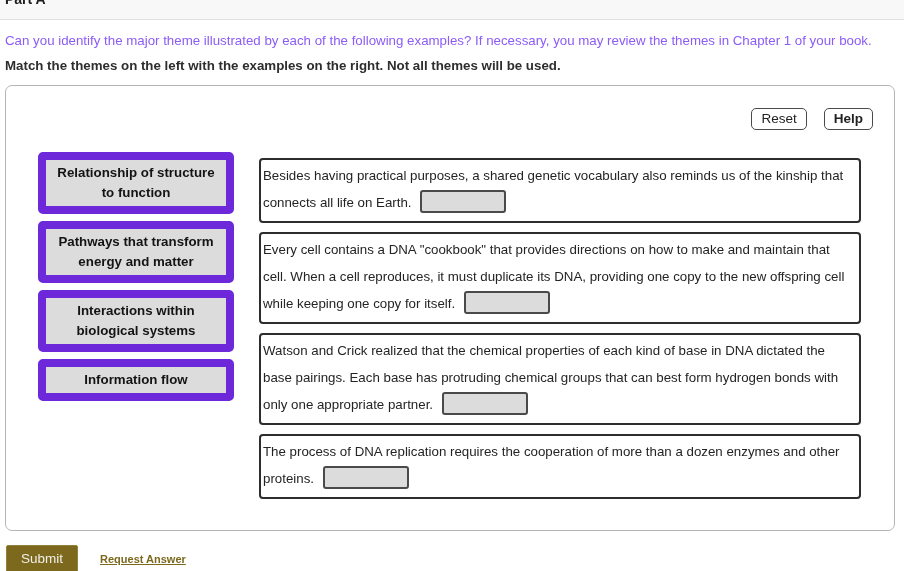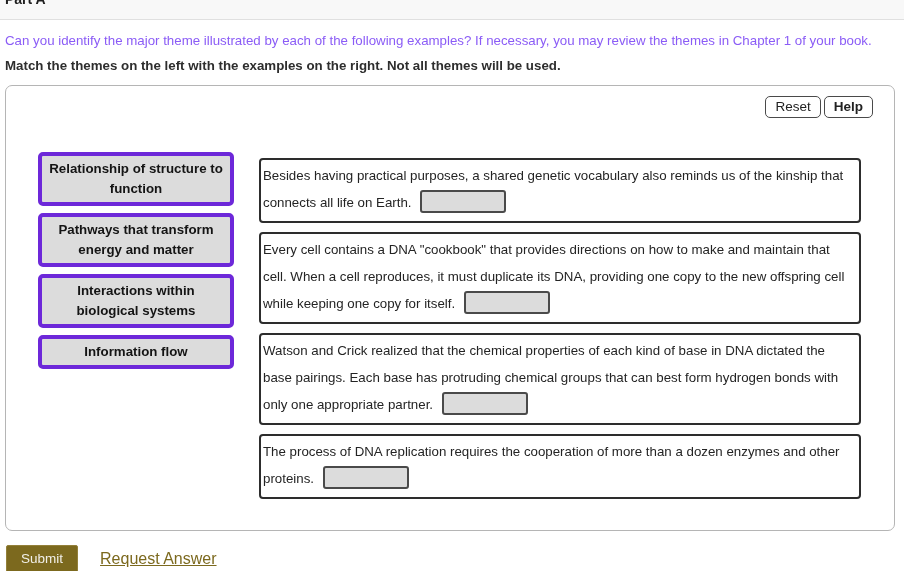--- a/index.html
+++ b/index.html
@@ -37,22 +37,22 @@
     position: relative;
     margin: 11px 5px 0 5px;
     width: 890px;
     height: 446px;
     border: 1px solid #b5b5b5;
     border-radius: 7px;
     background: #ffffff;
   }
   .toolbar {
     position: absolute;
-    top: 10px; right: 21px;
-    display: flex; gap: 3px;
+    top: 22px; right: 21px;
+    display: flex; gap: 17px;
   }
   .toolbar button {
     font-family: "Liberation Sans", sans-serif;
     font-size: 13.5px;
     color: #222222;
     background: #ffffff;
     border: 1px solid #4a4a4a;
     border-radius: 5px;
     padding: 2px 9px 3px 9px;
     cursor: pointer;
@@ -60,21 +60,21 @@
   .toolbar button.help { font-weight: bold; }
 
   .content-row {
     display: flex;
     padding: 66px 33px 0 32px;
   }
   .themes-col { width: 196px; flex: none; }
   .theme-tile {
     width: 100%;
     background: #dcdcdc;
-    border: 4px solid #6d28d9;
+    border: 8px solid #6d28d9;
     border-radius: 5px;
     text-align: center;
     font-size: 13.3px;
     font-weight: bold;
     color: #141414;
     line-height: 20px;
     padding: 3px 6px;
     margin-bottom: 7px;
     cursor: move;
   }
@@ -110,22 +110,22 @@
     font-size: 13.5px;
     color: #f1efe8;
     background: #7c691e;
     border: 1px solid #93803a;
     border-radius: 2px;
     padding: 5px 14px 6px 14px;
     cursor: pointer;
   }
   .request-answer {
     margin-left: 22px;
-    font-size: 16px;
-    font-weight: normal;
+    font-size: 11px;
+    font-weight: bold;
     color: #7c691e;
     text-decoration: underline;
     cursor: pointer;
   }
 </style>
 </head>
 <body>
 
 <div class="part-header">
   <span class="part-title">Part A</span>

